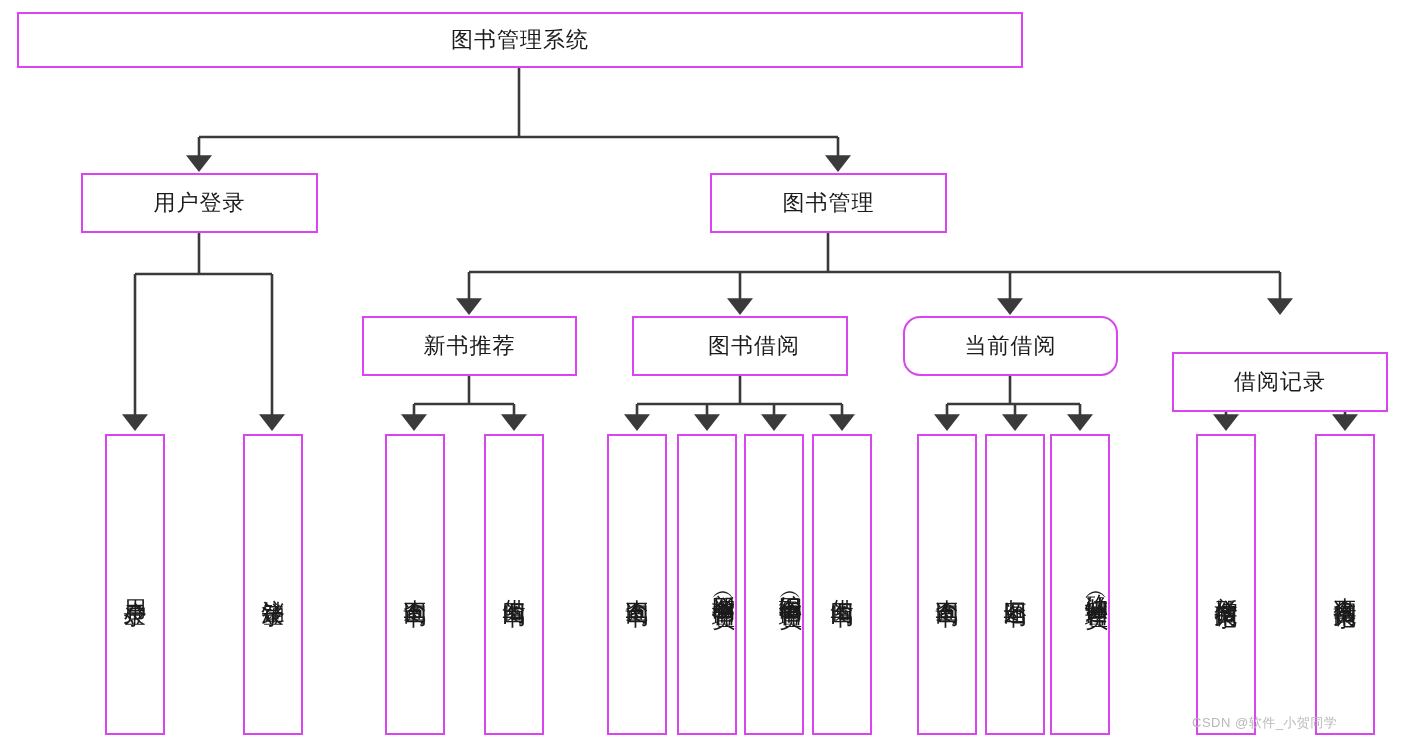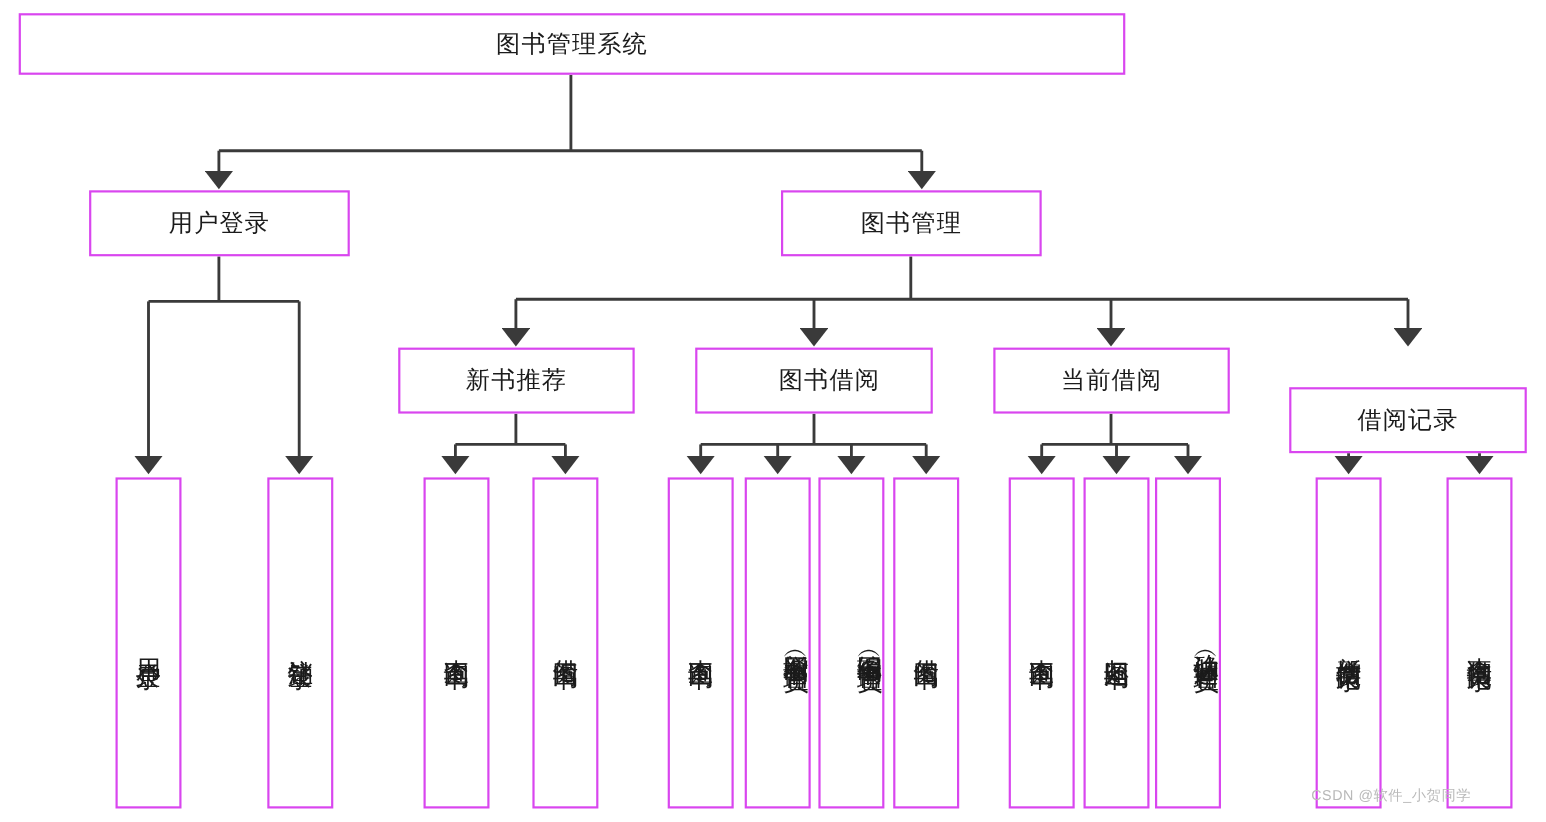--- a/index.html
+++ b/index.html
@@ -136,21 +136,21 @@
   <div class="node h" style="left:710px; top:173px; width:237px; height:60px;">
     <span class="label">图书管理</span>
   </div>
 
   <div class="node h" style="left:362px; top:316px; width:215px; height:60px;">
     <span class="label">新书推荐</span>
   </div>
   <div class="node h" style="left:632px; top:316px; width:216px; height:60px;padding-left:28px;">
     <span class="label">图书借阅</span>
   </div>
-  <div class="node h" style="left:903px; top:316px; width:215px; height:60px;">
+  <div class="node h" style="left:903px; top:316px; width:215px; height:60px;border-radius:17px;">
     <span class="label">当前借阅</span>
   </div>
   <div class="node h" style="left:1172px; top:316px; width:216px; height:60px;margin-top:36px;">
     <span class="label">借阅记录</span>
   </div>
 
   <div class="node v mid" style="left:105px; top:434px; width:60px; height:301px;">
     <span class="label">用户登录</span>
   </div>
   <div class="node v mid" style="left:243px; top:434px; width:60px; height:301px;">

